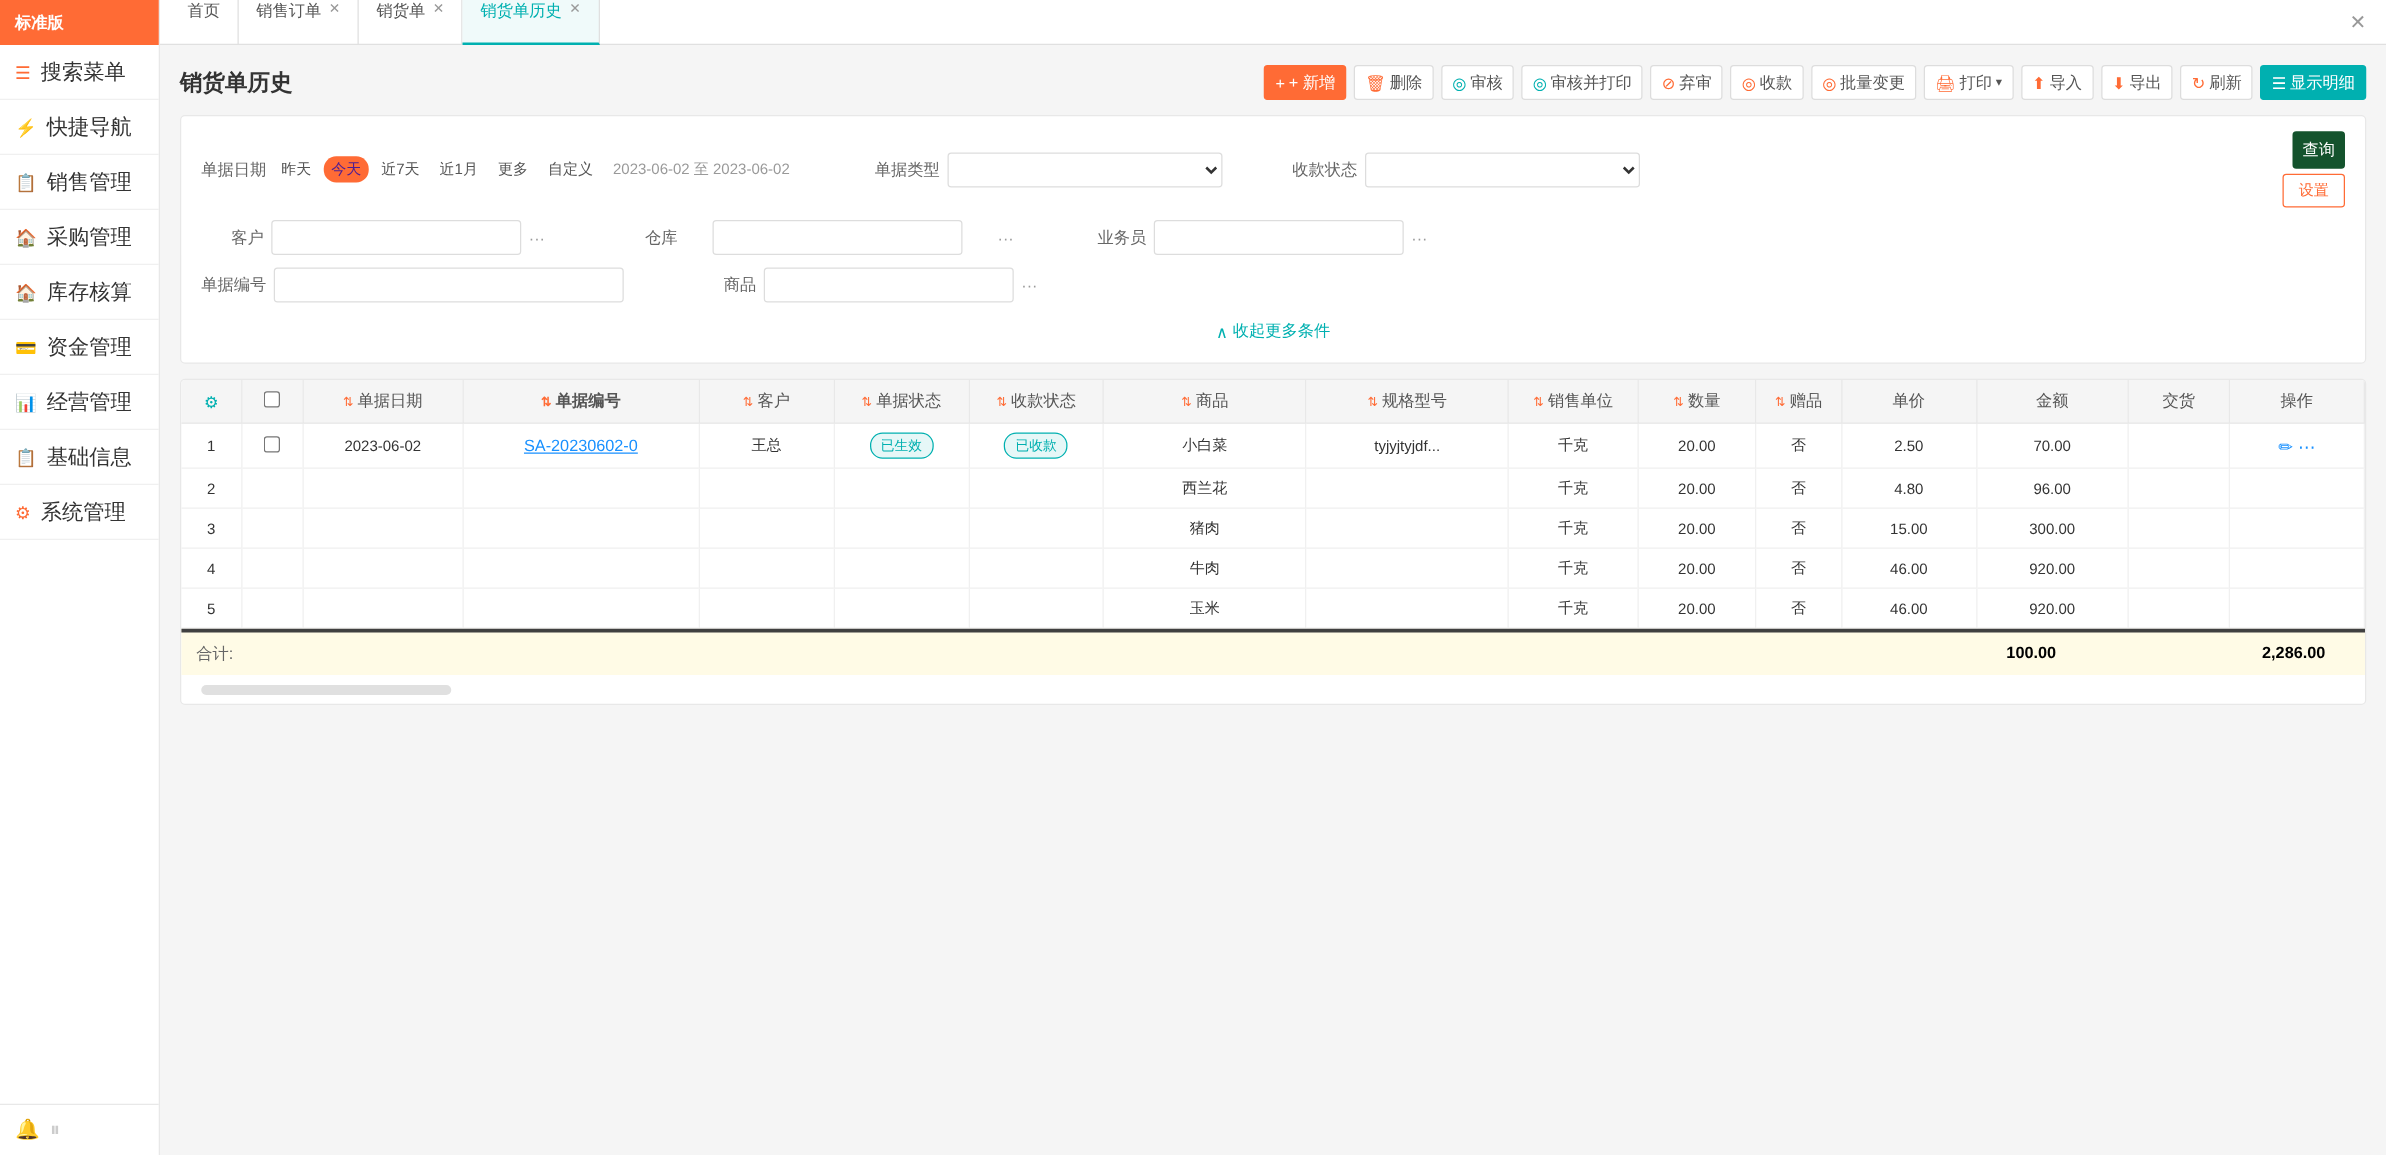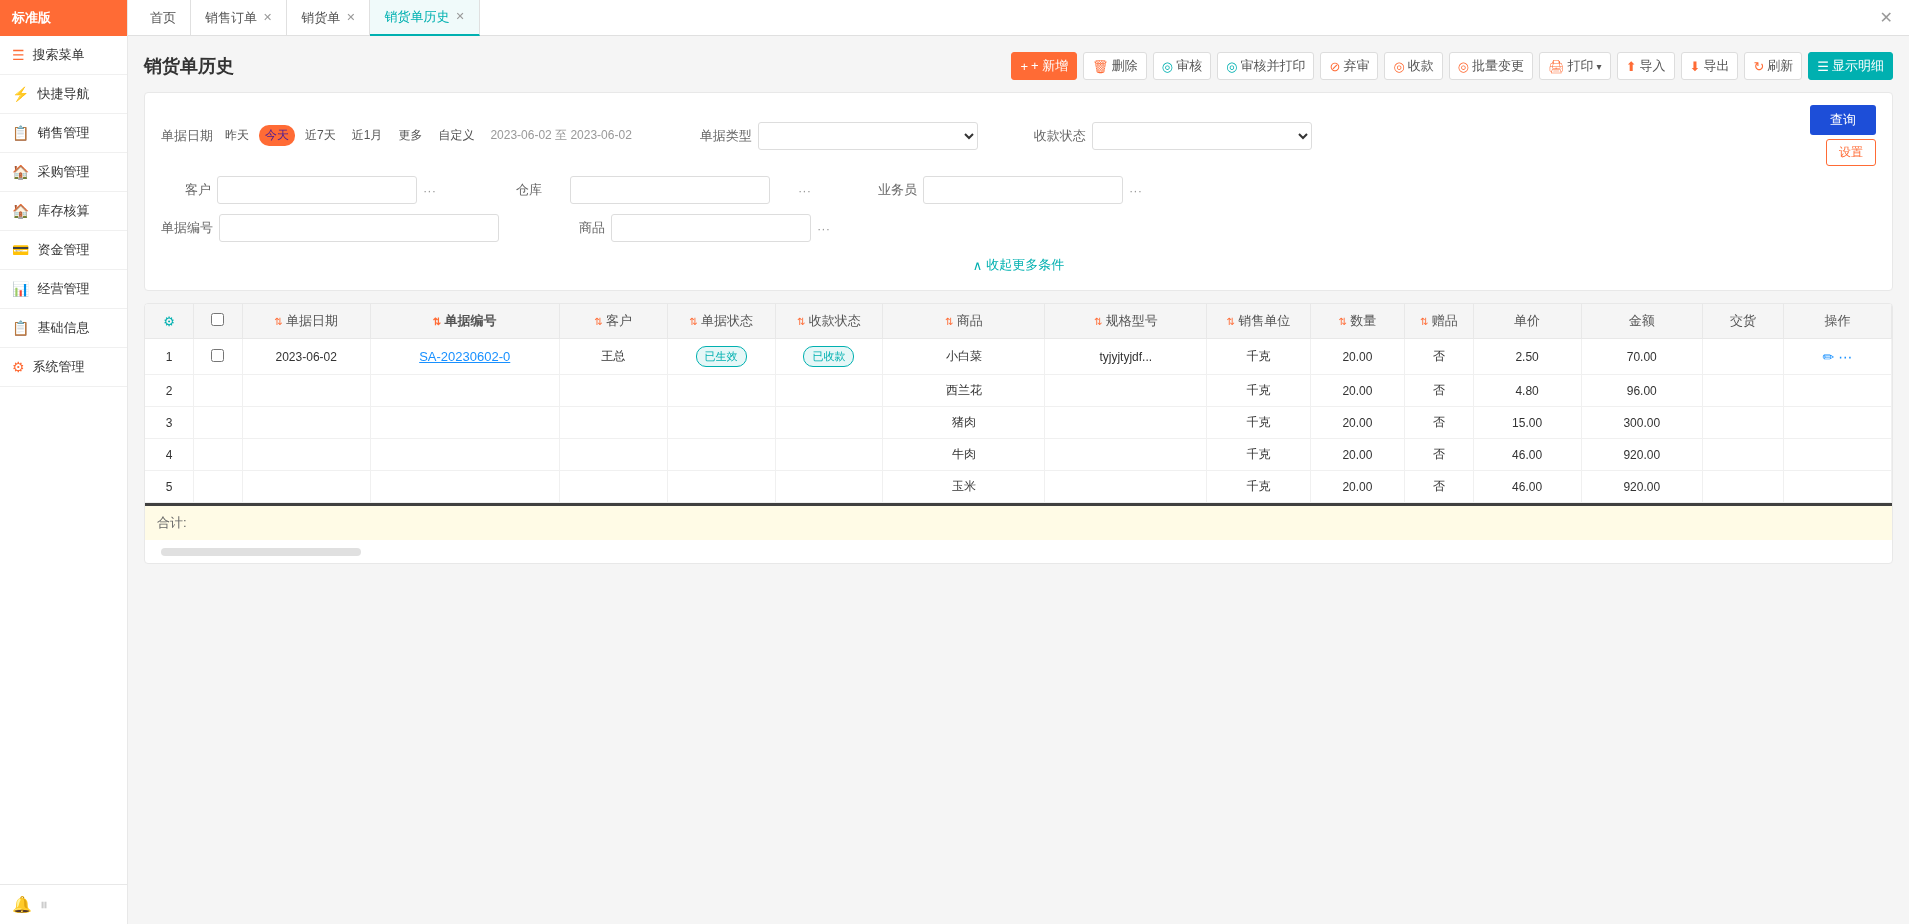--- a/index.html
+++ b/index.html
@@ -26,21 +26,21 @@
     }
     .sidebar-item {
       display: flex;
       align-items: center;
       padding: 10px 12px;
       cursor: pointer;
       color: #333;
       border-bottom: 1px solid #f0f0f0;
     }
     .sidebar-item .icon { margin-right: 8px; font-size: 14px; color: #ff6b35; }
-    .sidebar-item-label { font-size: 13px; }
+    .sidebar-item-label { font-size: 17px; }
     .sidebar-bottom {
       margin-top: auto;
       padding: 10px 12px;
       display: flex;
       align-items: center;
       gap: 8px;
       border-top: 1px solid #e8e8e8;
     }
 
     
@@ -50,21 +50,20 @@
     .tabs-bar {
       display: flex;
       align-items: center;
       background: #fff;
       border-bottom: 1px solid #e0e0e0;
       height: 36px;
       padding: 0 8px;
     }
     .tab {
       display: flex;
-      align-items: center;
       padding: 0 14px;
       height: 36px;
       cursor: pointer;
       color: #555;
       border-right: 1px solid #e0e0e0;
       white-space: nowrap;
     }
     .tab.active {
       background: #f0fafa;
       color: #00b0b0;
@@ -167,24 +166,24 @@
       justify-content: center;
       color: #00b0b0;
       cursor: pointer;
       font-size: 12px;
       gap: 4px;
       padding: 4px 0;
     }
 
     
     .query-btn {
-      background: #1d4ed8;
+      background: #14532d;
       color: #fff;
       border: none;
-      padding: 6px 20px;
+      padding: 6px 8px;
       border-radius: 3px;
       cursor: pointer;
       font-size: 13px;
     }
     .set-btn {
       background: #fff;
       color: #ff6b35;
       border: 1px solid #ff6b35;
       padding: 4px 12px;
       border-radius: 3px;
@@ -667,20 +666,34 @@
       <td>46.00</td>
       <td>920.00</td>
       <td></td>
       <td></td>
     </tr>
           </tbody>
       </table>
 
       <div class="table-footer">
         <span class="footer-label">合计:</span>
+        <div class="footer-total">
+          <span style="flex:1;"></span>
+          <span style="flex:1;"></span>
+          <span style="flex:1;"></span>
+          <span style="flex:1;"></span>
+          <span style="flex:1;"></span>
+          <span style="flex:1;"></span>
+
+          <span style="width:70px;text-align:center;font-weight:bold;">100.00</span>
+          <span style="width:50px;"></span>
+          <span style="width:80px;"></span>
+
+          <span style="width:90px;text-align:center;font-weight:bold;">2,286.00</span>
+        </div>
       </div>
 
       <div class="scroll-area">
         <div class="scroll-bar" style="width:200px;display:inline-block;"></div>
       </div>
 
     </div>
 
   </div>
 </div>

